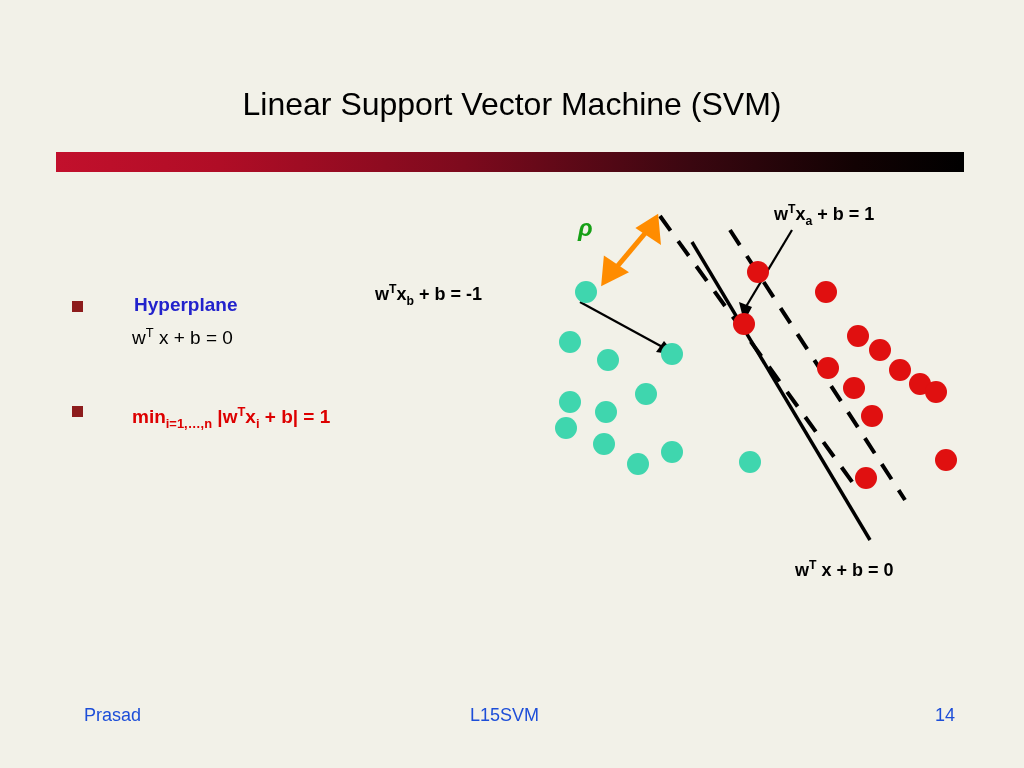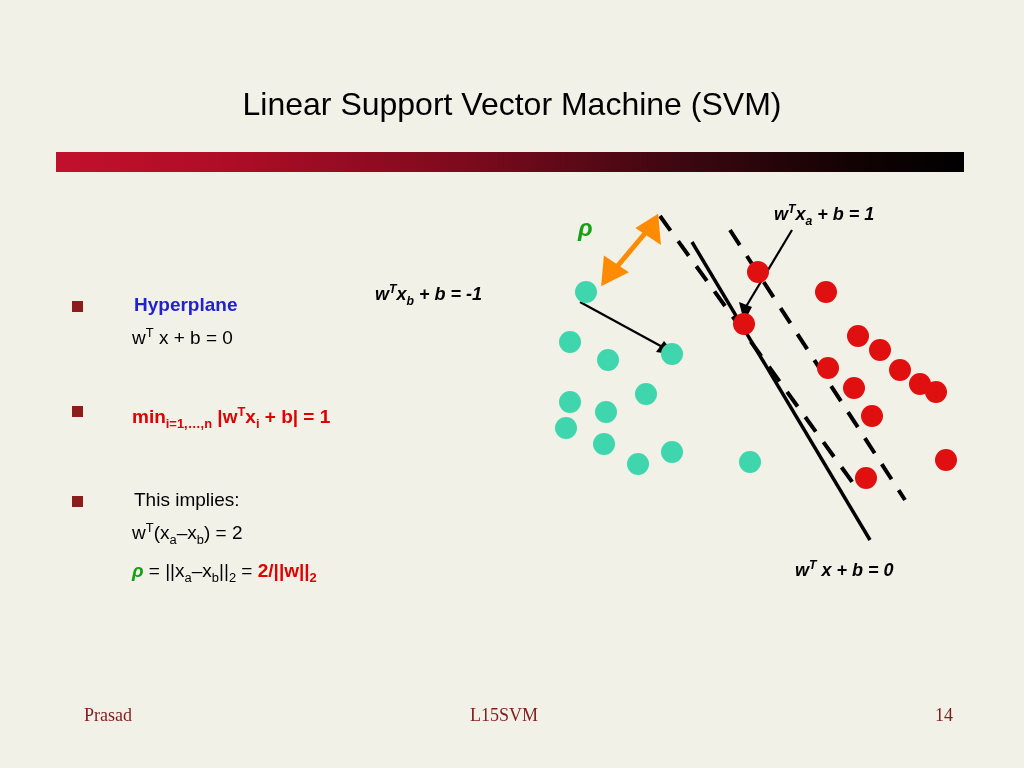--- a/index.html
+++ b/index.html
@@ -104,37 +104,36 @@
     position: absolute;
     left: 0;
     top: 0;
   }
   .fig-label {
     position: absolute;
     font-size: 18px;
     font-weight: bold;
     color: #000000;
     white-space: nowrap;
-    font-style: italic;
   }
   .lbl-a   { left: 234px; top: 12px; }
   .lbl-b   { left: -165px; top: 92px; }
   .lbl-0   { left: 255px; top: 368px; }
   .lbl-rho { left: 38px; top: 24px; font-size: 24px; font-style: italic; color: #16a016; }
 
   
   .footer {
     position: absolute;
     top: 705px;
     left: 0;
     width: 820px;
     height: 24px;
-    font-family: Liberation Serif, serif;
+    font-family: Liberation Sans, sans-serif;
     font-size: 18px;
-    color: #7f1d1d;
+    color: #1d4ed8;
   }
   .footer-left   { position: absolute; left: 84px;  top: 0; }
   .footer-center { position: absolute; left: 470px; top: 0; }
   .footer-right  { position: absolute; left: 916px; top: 0; margin-left: 19px; }
 </style>
 </head>
 <body>
 
 <div class="slide">
 
@@ -147,26 +146,20 @@
       <div class="bullet-marker"></div>
       <div class="bullet-head">Hyperplane</div>
       <div class="bullet-sub">w<sup>T</sup> x + b = 0</div>
     </div>
 
     <div class="bullet-block" style="margin-top:44px;">
       <div class="bullet-marker"></div>
       <div class="bullet-sub red">min<sub>i=1,…,n</sub> |w<sup>T</sup>x<sub>i</sub> + b| = 1</div>
     </div>
 
-    <div class="bullet-block" style="margin-top:48px;">
-      <div class="bullet-marker"></div>
-      <div class="bullet-head plain">This implies:</div>
-      <div class="bullet-sub">w<sup>T</sup>(x<sub>a</sub>–x<sub>b</sub>) = 2</div>
-      <div class="bullet-sub"><span class="rho-green">ρ</span> = ||x<sub>a</sub>–x<sub>b</sub>||<sub>2</sub> = <span class="red" style="color:#dd0000;font-weight:bold;">2/||w||<sub>2</sub></span></div>
-    </div>
 
   </div>
 
   <div class="figure">
 
     <svg width="480" height="420" viewBox="0 0 480 420">
 
       <line x1="120" y1="26" x2="318" y2="300" stroke="#000000" stroke-width="4" stroke-dasharray="18 13"></line>
 
       <line x1="152" y1="52" x2="330" y2="350" stroke="#000000" stroke-width="3.5"></line>

